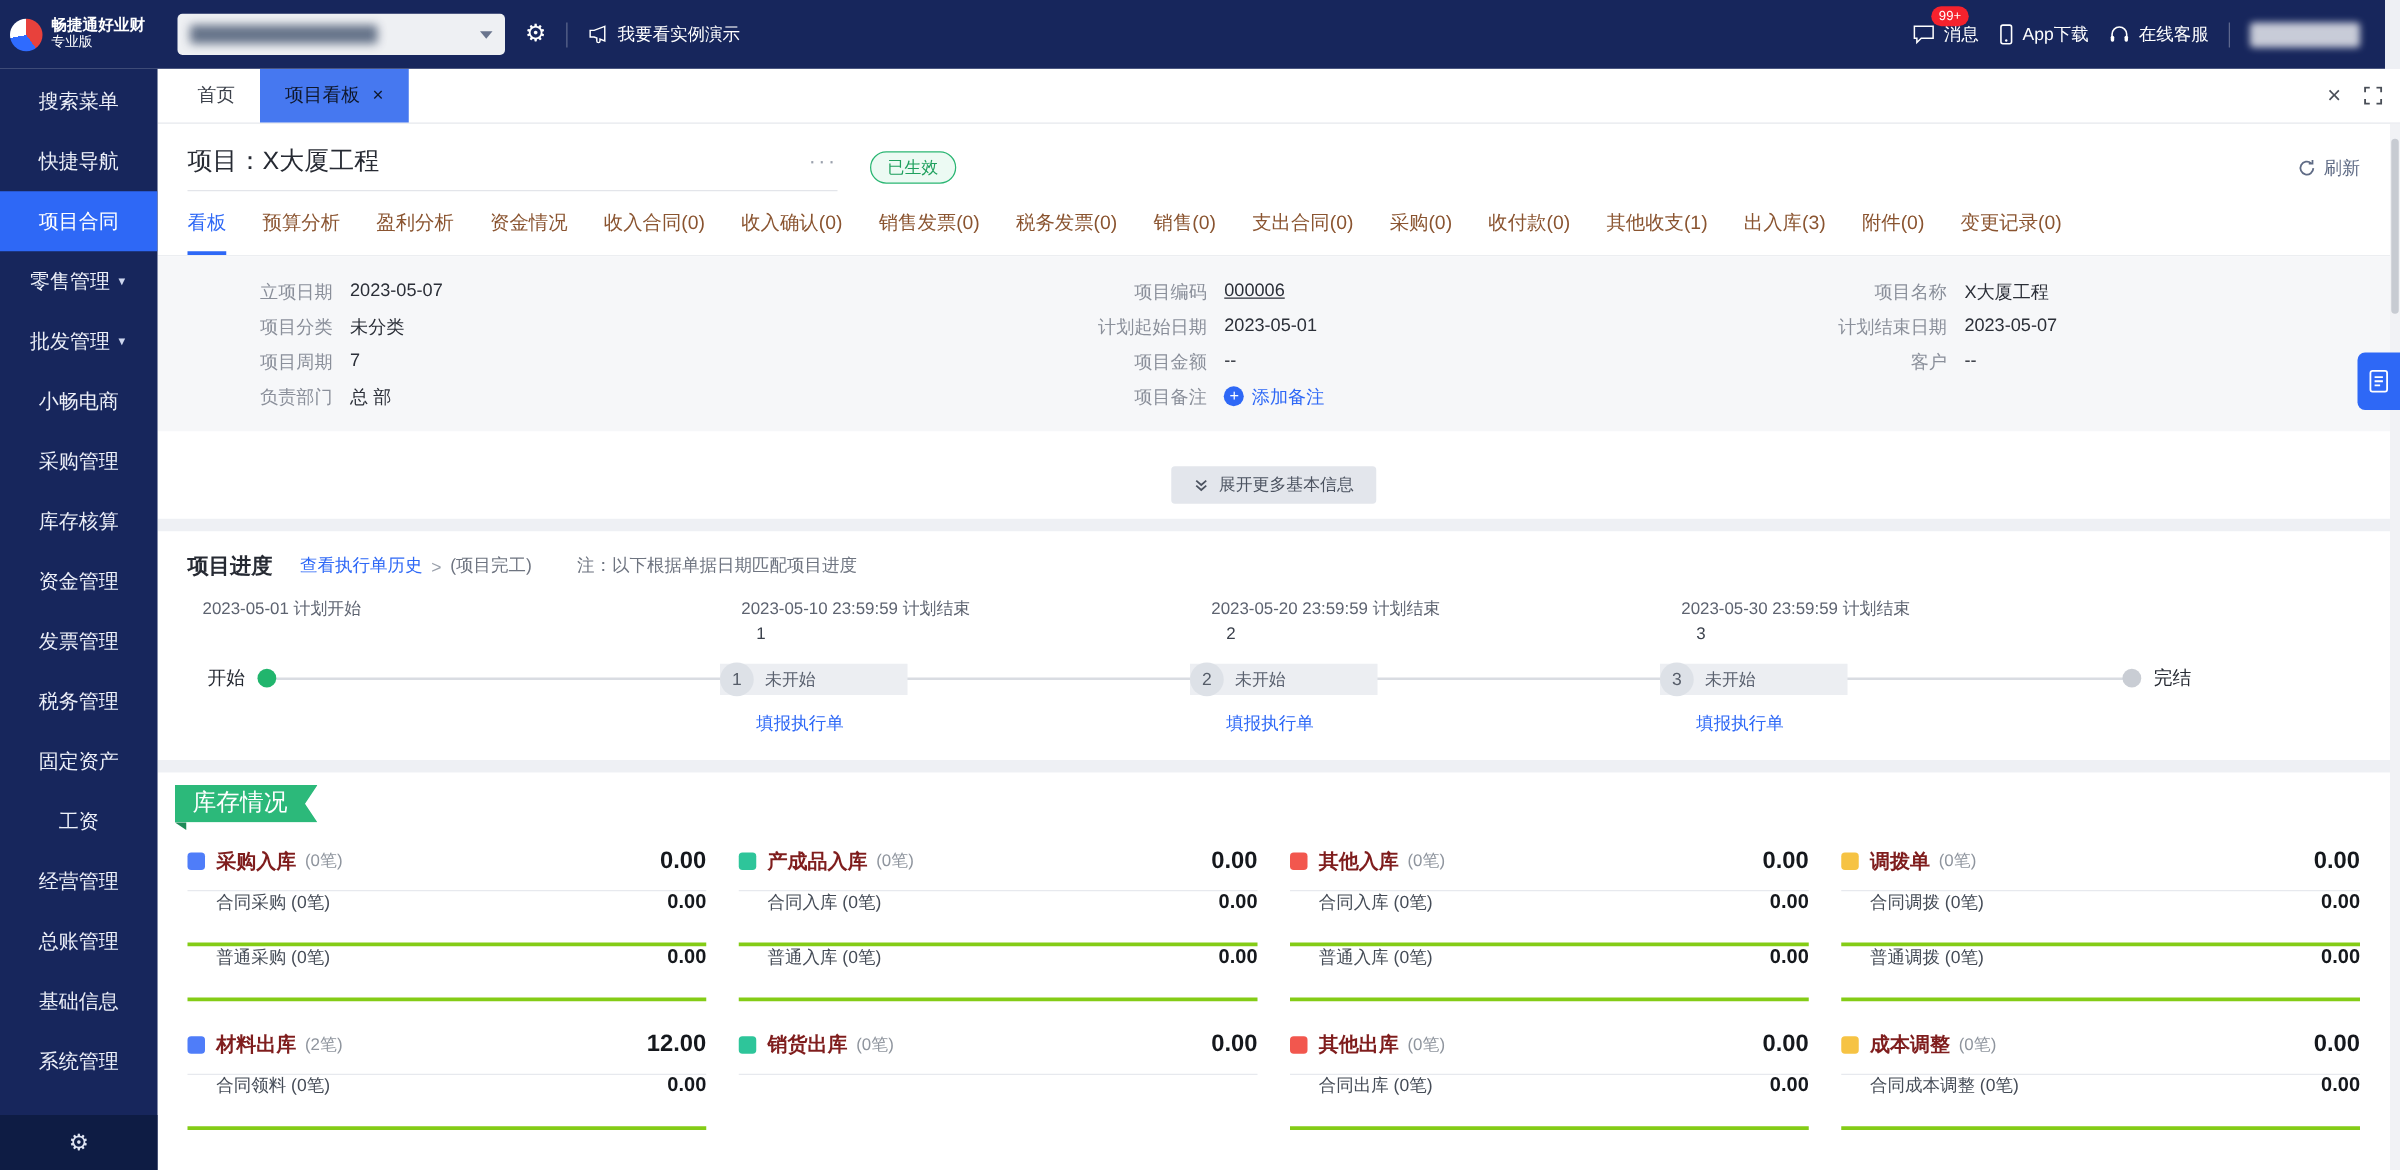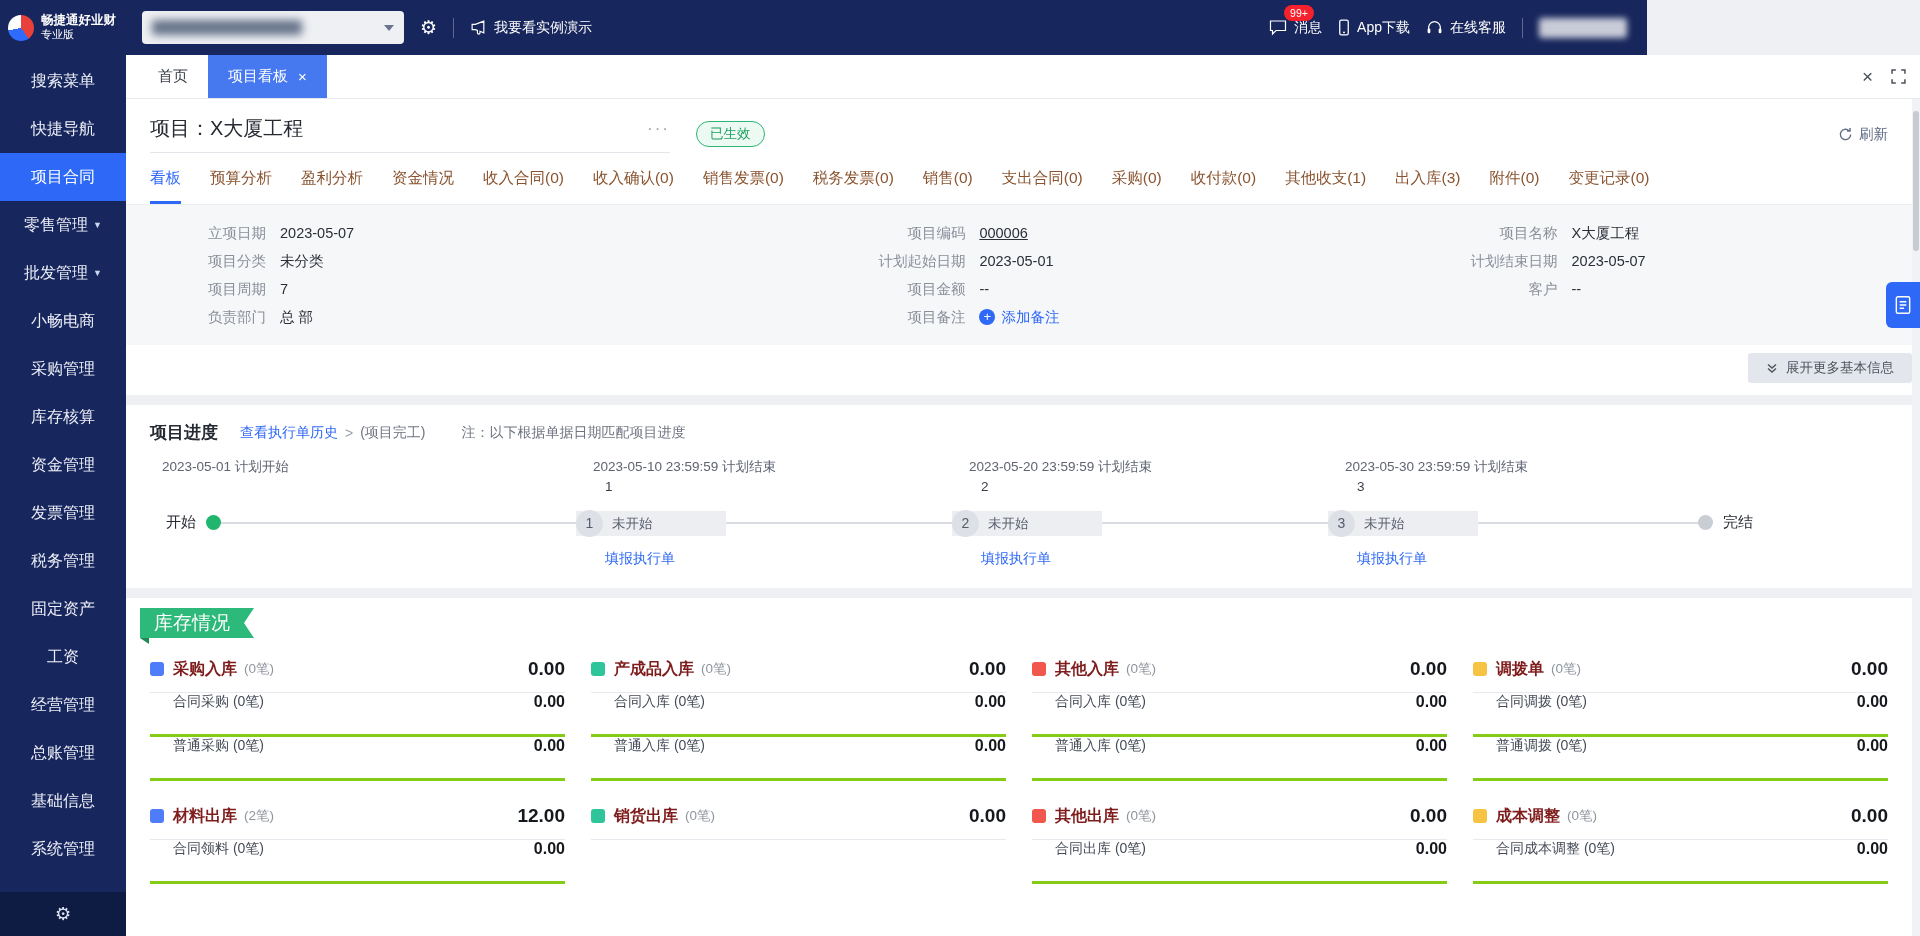--- a/index.html
+++ b/index.html
@@ -1,19 +1,19 @@
 <!DOCTYPE html>
 <html><head>
 <meta charset="utf-8">
 <style>
 *{margin:0;padding:0;box-sizing:border-box}
 html,body{width:1920px;height:936px;overflow:hidden;font-family:"Liberation Sans","DejaVu Sans",sans-serif;background:#eef0f4;color:#2b2f38}
 a{text-decoration:none}
 
-.topbar{position:fixed;top:0;left:0;width:1647px;height:55px;background:#17265c;display:flex;align-items:center;z-index:40}
+.topbar{position:fixed;top:0;left:0;width:1908px;height:55px;background:#17265c;display:flex;align-items:center;z-index:40}
 .logo{width:126px;height:55px;display:flex;align-items:center;gap:7px;padding-left:8px;flex:none}
 .logo-mark{width:26px;height:26px;border-radius:50%;background:conic-gradient(#e8413c 0 40%,#2f6bff 40% 72%,#ffffff 72% 100%);flex:none}
 .logo-text{display:flex;flex-direction:column;line-height:1.2}
 .logo-name{color:#fff;font-size:12.5px;font-weight:bold;white-space:nowrap}
 .logo-edition{color:#fff;font-size:11px}
 .topbar-main{flex:1;display:flex;align-items:center;gap:16px;padding:0 20px 0 16px}
 .top-select{width:262px;height:33px;background:#eef0f3;border-radius:4px;display:flex;align-items:center;padding:0 10px;cursor:pointer}
 .blur-chip{width:150px;height:15px;background:#44546f;filter:blur(4px);opacity:.8;border-radius:2px}
 .select-caret{margin-left:auto;width:0;height:0;border-left:5px solid transparent;border-right:5px solid transparent;border-top:6px solid #69748d}
 .top-gear{color:#fff;font-size:19px;cursor:pointer}
@@ -29,21 +29,21 @@
 .side-item{height:48px;display:flex;align-items:center;justify-content:center;gap:5px;color:#eceff8;font-size:16px;cursor:pointer}
 .side-item.active{background:#2e68f6;color:#fff}
 .side-caret{display:none;font-size:9px;color:#cdd6ef}
 .side-caret.show{display:inline}
 .side-footer{height:44px;background:#0e1c44;display:flex;align-items:center;justify-content:center;color:#dfe4f2;font-size:18px;cursor:pointer}
 
 .main{position:fixed;top:55px;left:126px;right:0;bottom:0;background:#eef0f4;overflow:hidden}
 .tabstrip{height:44px;background:#fff;display:flex;align-items:stretch;border-bottom:1px solid #e6e8ed;padding-left:12px}
 .tabs{display:flex;align-items:stretch}
 .tab{display:flex;align-items:center;gap:10px;padding:0 20px;font-size:15px;color:#3c414b;cursor:pointer}
-.tab.active{background:#4678f0;color:#ffffff}
+.tab.active{background:#4678f0;color:#0f172a}
 .tab-x{display:none;font-size:15px;cursor:pointer}
 .tab-x.show{display:inline}
 .tab-tools{margin-left:auto;display:flex;align-items:center;gap:18px;padding-right:14px;color:#4a4f58}
 .tool-x{font-size:19px;line-height:1;cursor:pointer}
 .tool-full{cursor:pointer;display:flex}
 .content{position:absolute;top:44px;left:0;right:8px;bottom:0;overflow:hidden}
 .panel{background:#fff}
 
 .head-panel{padding-bottom:12px}
 .proj-row{display:flex;align-items:center;padding:16px 24px 0}
@@ -61,21 +61,21 @@
 .info-area{background:#f6f7f9;padding:14px 10px 14px;display:grid;grid-template-columns:37% 35% 28%}
 .info-row{display:flex;align-items:center;min-height:28px;font-size:14.5px}
 .info-label{color:#8a8f9a;text-align:right;margin-right:14px;flex:none}
 .col1 .info-label{width:130px}
 .col2 .info-label{width:176px}
 .col3 .info-label{width:150px}
 .info-val{color:#2b2f38}
 .info-val.link{text-decoration:underline;cursor:pointer}
 .info-val.action{color:#2e68f6;display:flex;align-items:center;cursor:pointer}
 .info-val.action::before{content:"+";width:16px;height:16px;border-radius:50%;background:#2e68f6;color:#fff;font-size:13px;line-height:16px;text-align:center;margin-right:6px;flex:none}
-.expand-row{display:flex;justify-content:flex-end;margin-top:8px}
+.expand-row{display:flex;justify-content:center;margin-top:28px}
 .expand-btn{display:flex;align-items:center;gap:8px;background:#e3e6ec;color:#4c5360;font-size:13.5px;padding:6px 18px;border-radius:3px;cursor:pointer}
 
 .progress-panel{margin-top:10px;padding:16px 24px 4px}
 .prog-head{display:flex;align-items:center;font-size:14px}
 .prog-title{font-size:17px;font-weight:bold;color:#262a33;margin-right:22px}
 .prog-link{color:#2e68f6;cursor:pointer}
 .prog-sep{color:#9aa0ab;margin:0 7px}
 .prog-note1{color:#6e7480}
 .prog-note2{color:#6e7480;margin-left:36px}
 .timeline{position:relative;height:132px;margin-top:8px}

